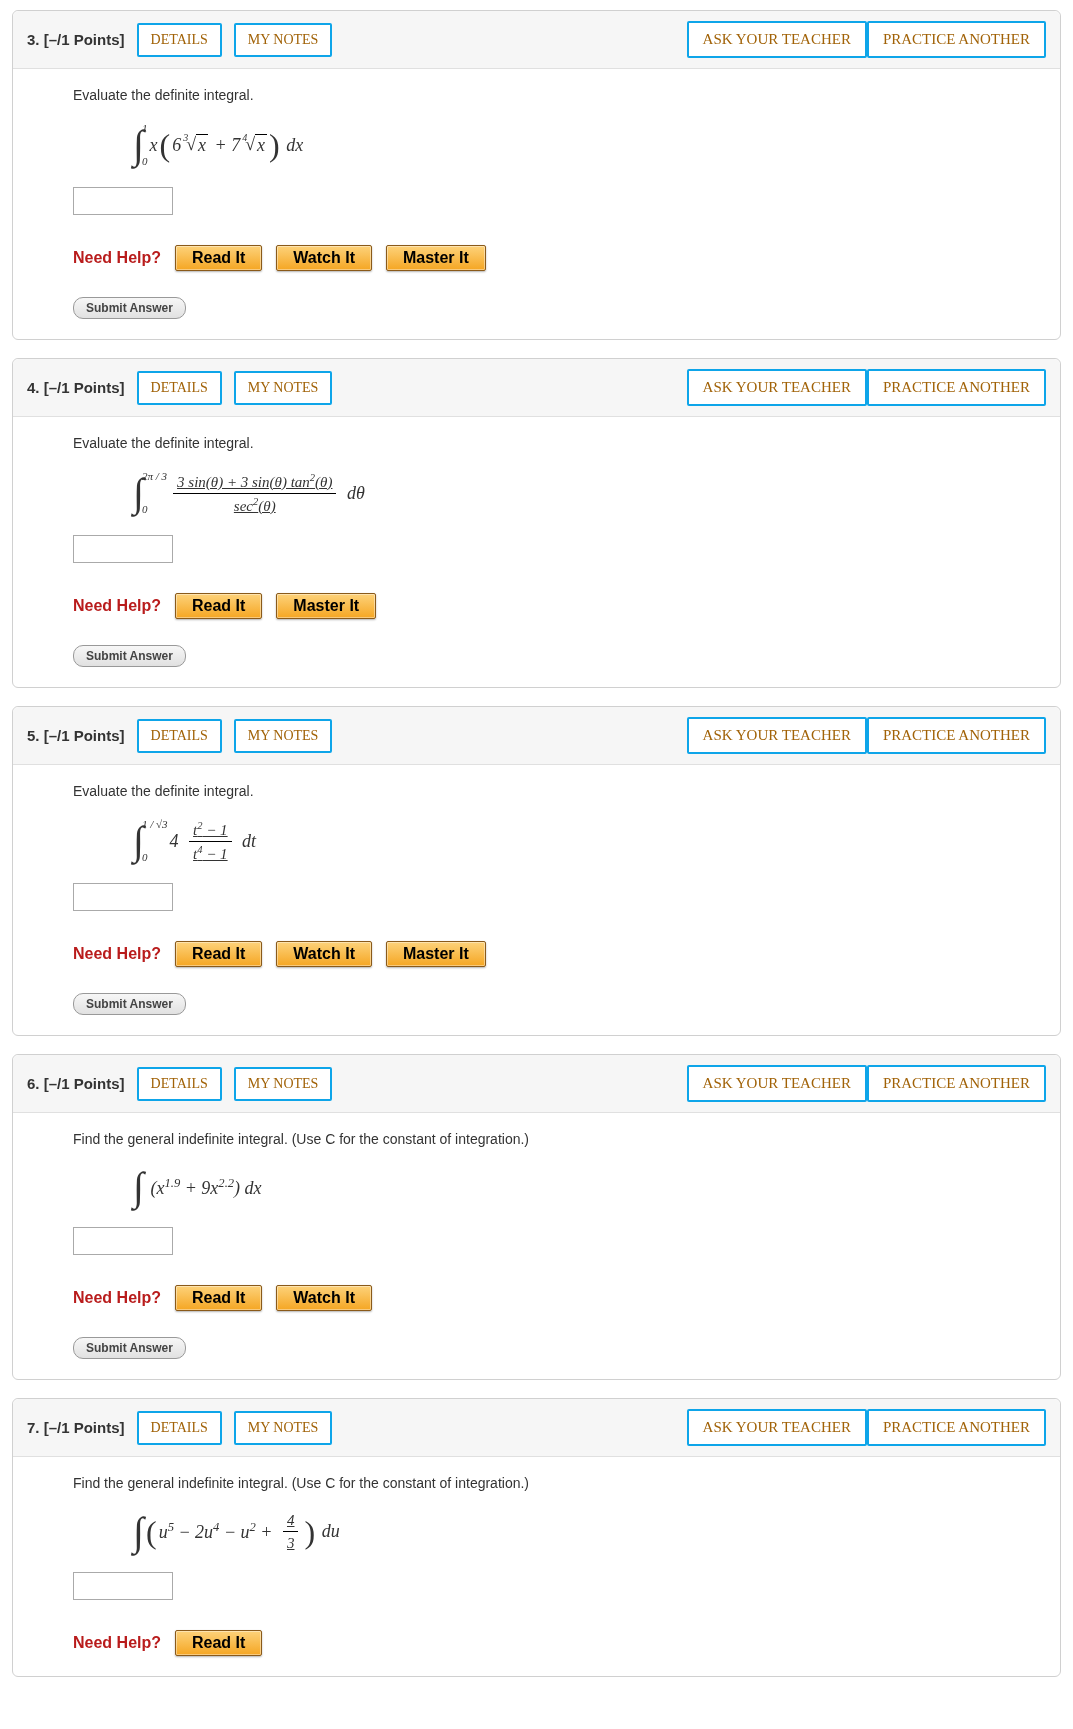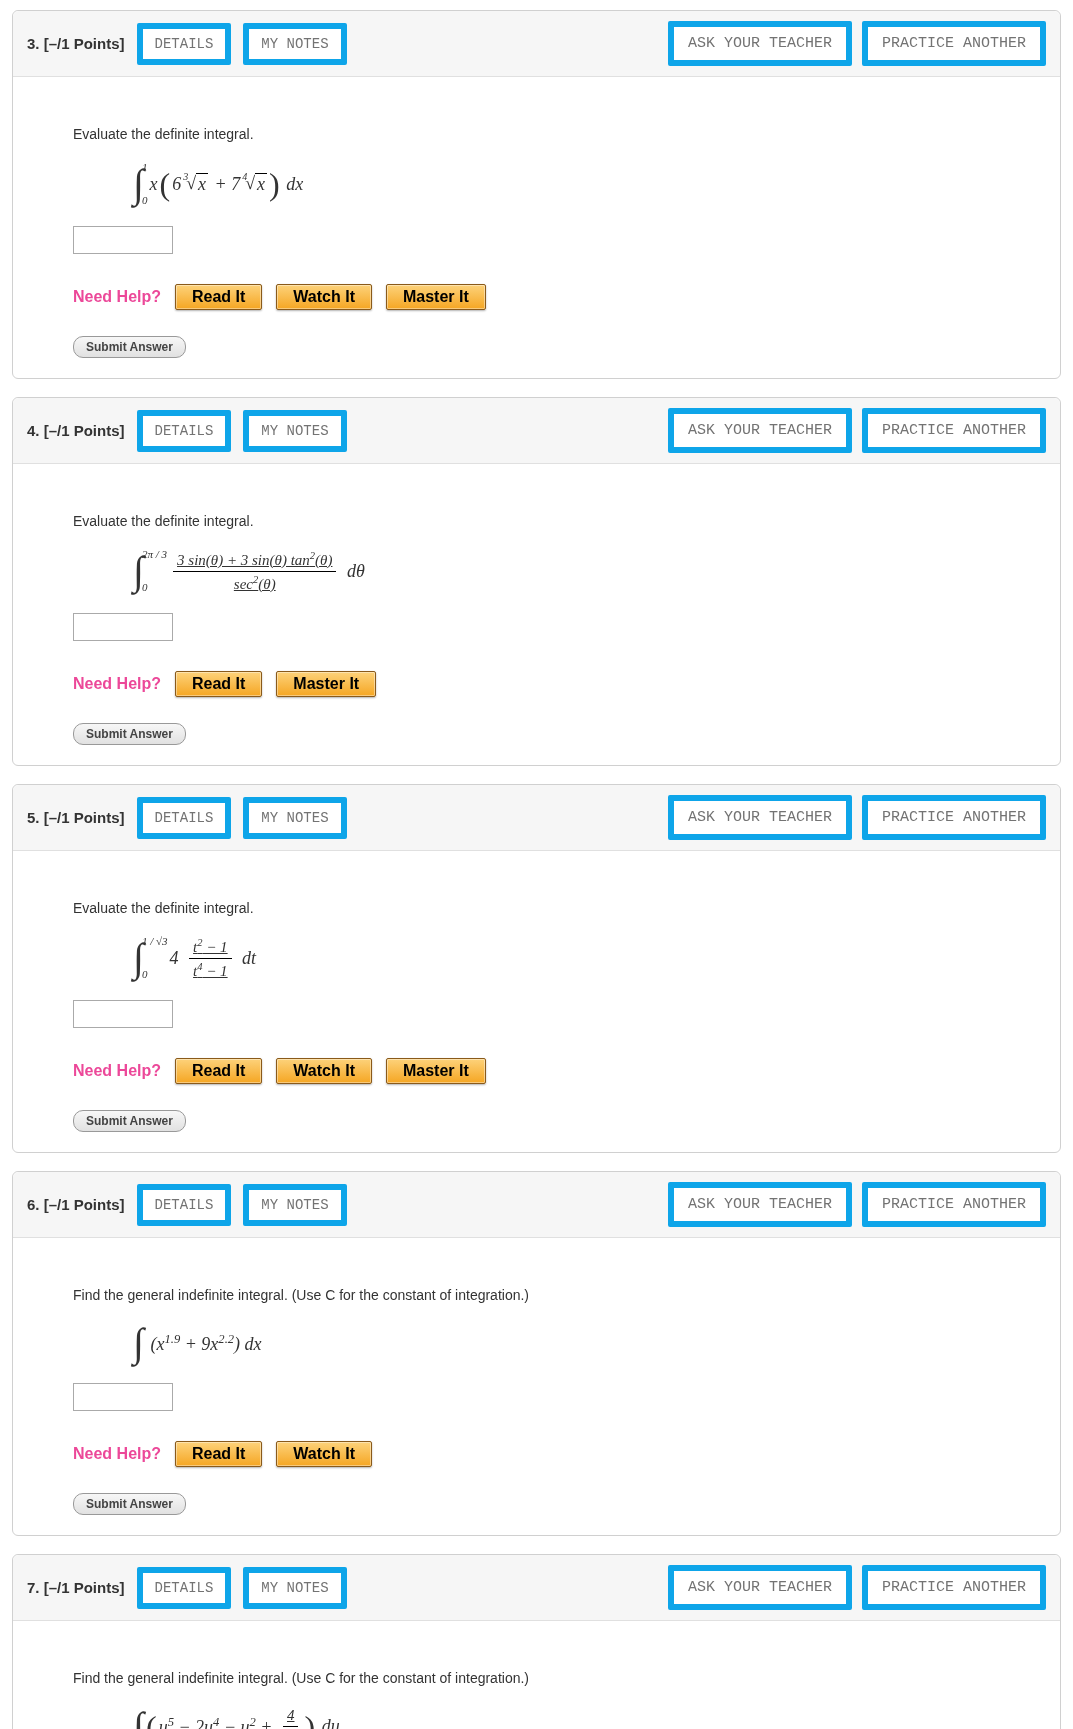--- a/index.html
+++ b/index.html
@@ -19,35 +19,35 @@
   .question-header {
     display: flex;
     align-items: center;
     justify-content: space-between;
     padding: 10px 14px;
     background: #f6f6f6;
     border-bottom: 1px solid #e0e0e0;
     border-radius: 6px 6px 0 0;
   }
   .header-left { display: flex; align-items: center; gap: 12px; }
-  .header-right { display: flex; gap: 10px; }
+  .header-right { display: flex; }
   .qnum { font-weight: bold; font-size: 15px; }
   .blue-btn {
-    border: 6px solid #0ea5e9;
-    color: #737373;
+    border: 2px solid #0ea5e9;
+    color: #a16207;
     background: #fff;
     padding: 8px 14px;
     font-size: 15px;
-    font-family: Liberation Mono, monospace;
+    font-family: Liberation Serif, serif;
     border-radius: 2px;
     cursor: pointer;
   }
   .blue-btn.small { padding: 7px 12px; font-size: 14px; }
   .question-body { padding: 18px 60px 20px; }
-  .prompt { font-size: 14px; margin-bottom: 12px; margin-top: 31px; }
+  .prompt { font-size: 14px; margin-bottom: 12px; }
   .formula {
     font-family: "Times New Roman", serif;
     font-style: italic;
     font-size: 18px;
     padding: 8px 60px 12px;
     display: flex;
     align-items: center;
     gap: 2px;
   }
   .integral { font-size: 40px; font-style: normal; position: relative; display:inline-block; line-height:1;}
@@ -64,21 +64,21 @@
     margin-top: 8px;
     padding: 2px 6px;
     font-size: 14px;
   }
   .need-help-row {
     display: flex;
     align-items: center;
     gap: 14px;
     margin-top: 30px;
   }
-  .need-help-label { color: #ec4899; font-weight: bold; font-size: 16px; }
+  .need-help-label { color: #b91c1c; font-weight: bold; font-size: 16px; }
   .orange-btn {
     background: linear-gradient(#fdd27a, #f5a623);
     border: 1px solid #8a5a1a;
     box-shadow: inset 0 0 0 1px rgba(255,255,255,0.4), 0 1px 2px rgba(0,0,0,0.3);
     padding: 3px 16px;
     font-size: 16px;
     font-weight: bold;
     color: #000;
     cursor: pointer;
     border-radius: 2px;

